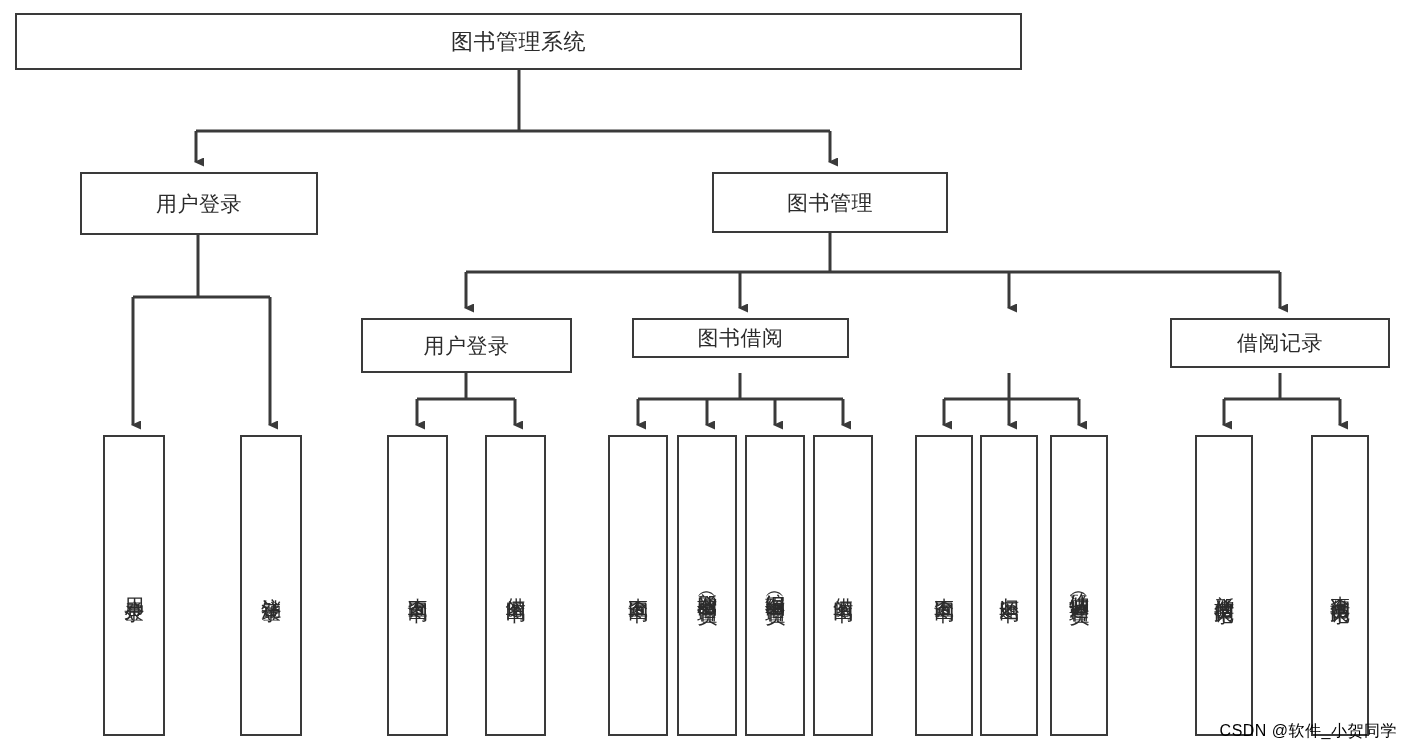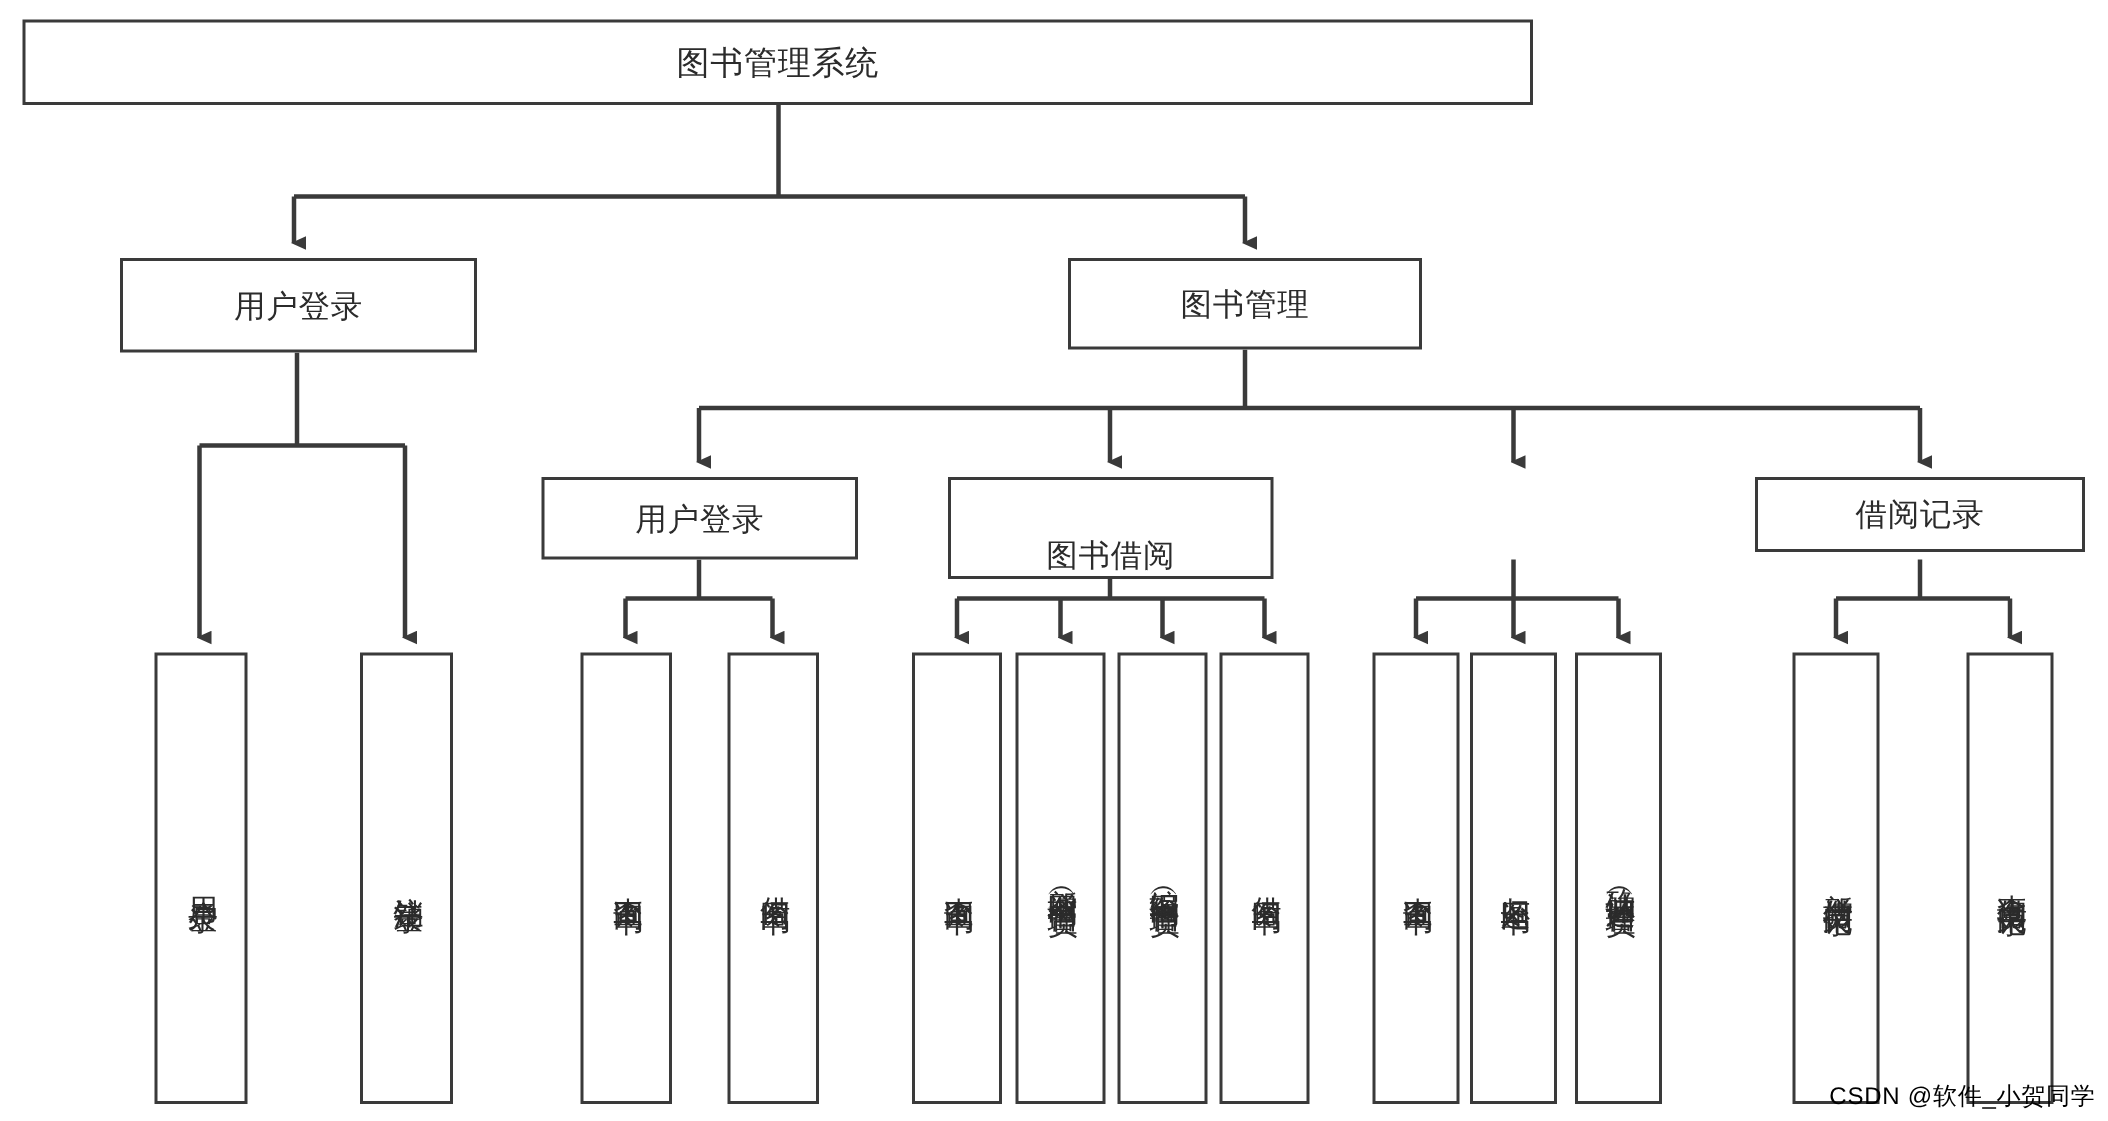--- a/index.html
+++ b/index.html
@@ -133,21 +133,21 @@
   <div class="node horizontal" style="left:80px; top:172px; width:238px; height:63px;">
     <span class="label">用户登录</span>
   </div>
   <div class="node horizontal" style="left:712px; top:172px; width:236px; height:61px;">
     <span class="label">图书管理</span>
   </div>
 
   <div class="node horizontal" style="left:361px; top:318px; width:211px; height:55px;">
     <span class="label">用户登录</span>
   </div>
-  <div class="node horizontal" style="left:632px; top:318px; width:217px; height:68px;align-items:flex-end;">
+  <div class="node horizontal" style="left:632px; top:318px; width:217px; height:40px;">
     <span class="label">图书借阅</span>
   </div>
   <div class="node horizontal" style="left:1170px; top:318px; width:220px; height:50px;">
     <span class="label">借阅记录</span>
   </div>
 
   <div class="node vertical" style="left:103px; top:435px; width:62px; height:301px;">
     <span class="label">用户登录</span>
   </div>
   <div class="node vertical" style="left:240px; top:435px; width:62px; height:301px;">

